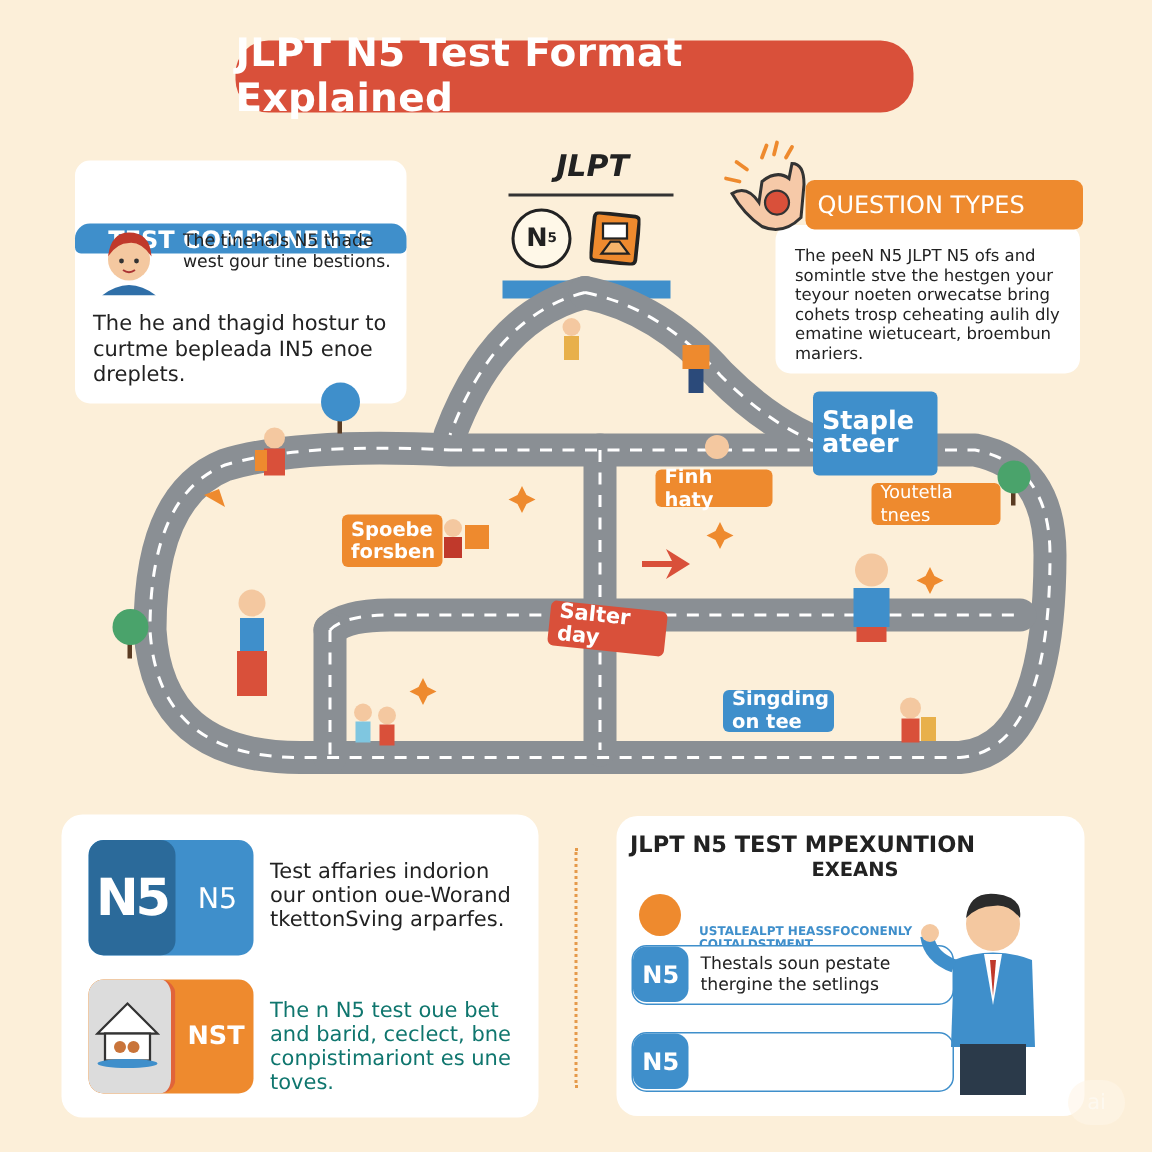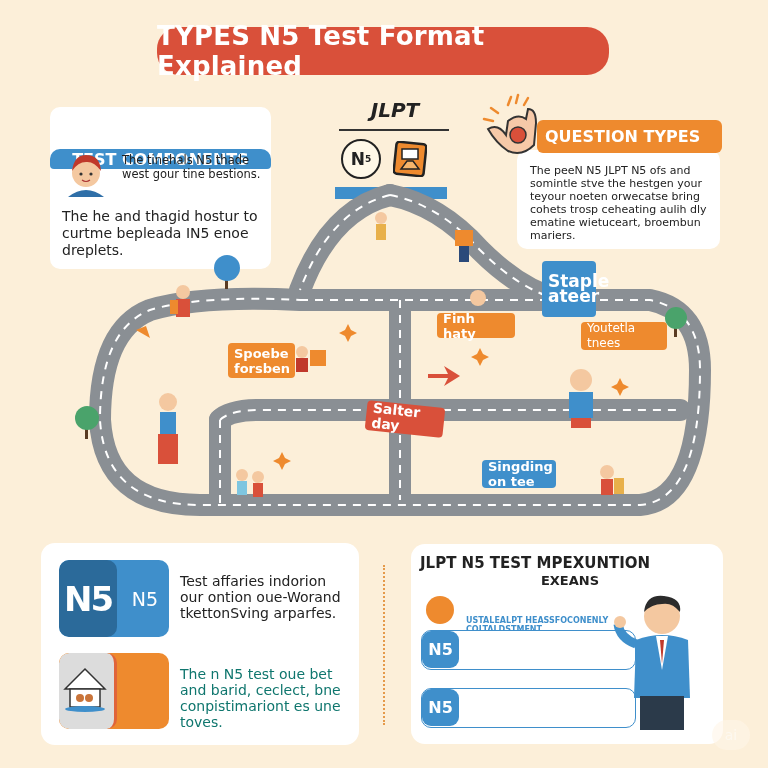--- a/index.html
+++ b/index.html
@@ -23,21 +23,21 @@
   .jlpt-rule { position: absolute; left: 339px; top: 129px; width: 110px; height: 2px; background: #333; }
   .n5-bubble { position: absolute; left: 341px; top: 139px; width: 40px; height: 40px; border: 2px solid #222; border-radius: 50%;
     display: flex; align-items: center; justify-content: center; font-weight: bold; font-size: 17px; background: #fff8e8; }
   .n5-bubble sup { font-size: 9px; }
   .doc-icon { position: absolute; left: 393px; top: 141px; width: 34px; height: 36px; }
   .blue-bar { position: absolute; left: 335px; top: 187px; width: 112px; height: 12px; background: #3f8fcb; }
 
   
   .qt-card { left: 517px; top: 150px; width: 203px; height: 99px; }
   .qt-head { position: absolute; left: 537px; top: 120px; width: 185px; height: 33px; background: #ee8a2e; border-radius: 6px;
-    color: #fff; font-weight: bold; font-size: 16px; display: flex; align-items: center; padding-left: 8px; }
+    color: #fff; font-weight: normal; font-size: 16px; display: flex; align-items: center; padding-left: 8px; }
   .qt-text { position: absolute; left: 530px; top: 164px; width: 190px; font-size: 11px; line-height: 13px; color: #222; }
   .hand-icon { position: absolute; left: 478px; top: 93px; width: 70px; height: 68px; }
 
   
   .roads { position: absolute; left: 0; top: 0; width: 768px; height: 540px; pointer-events: none; }
 
   
   .bubble { position: absolute; color: #fff; font-weight: bold; border-radius: 4px; display: flex; align-items: center; padding: 0 6px; line-height: 15px; }
   .b-orange { background: #ee8a2e; }
   .b-blue { background: #3f8fcb; }
@@ -69,21 +69,21 @@
     color: #fff; font-weight: bold; font-size: 16px; display: flex; align-items: center; justify-content: center; }
   .pill-row .txt { position: absolute; left: 45px; top: 4px; width: 165px; font-size: 11.5px; line-height: 14px; color: #222; }
   .man { position: absolute; left: 610px; top: 588px; width: 100px; height: 150px; }
 
   .watermark { position: absolute; left: 712px; top: 720px; width: 38px; height: 30px; border-radius: 15px; background: #fff6e8; opacity: 0.6;
     color: #fff; font-size: 14px; display: flex; align-items: center; justify-content: center; }
 </style>
 </head>
 <body>
 
-<div class="title-pill">TYPES N5 Test Format Explained</div>
+<div class="title-pill">JLPT N5 Test Format Explained</div>
 
 <div class="card tc-card"></div>
 <div class="tc-head" style="left:50px;top:107px;">TEST COMPONENTS</div>
 <svg class="tc-avatar" style="left:64px;top:149px;" viewBox="0 0 44 48">
   <path d="M4 48 Q22 34 40 48Z" fill="#2f6fa8"></path>
   <circle cx="22" cy="24" r="14" fill="#f4c8a0"></circle>
   <path d="M8 22 Q10 6 22 6 Q36 6 37 22 Q30 12 22 13 Q14 13 8 22Z" fill="#c0392b"></path>
   <circle cx="17" cy="25" r="1.6" fill="#333"></circle>
     <circle cx="27" cy="25" r="1.6" fill="#333"></circle>
   <path d="M18 31 Q22 34 26 31" stroke="#a33" stroke-width="1.2" fill="none"></path>
@@ -184,53 +184,55 @@
       <rect x="569" y="392" width="24" height="26" fill="#3f8fcb"></rect>
       <rect x="571" y="418" width="20" height="10" fill="#d9503a"></rect>
     <circle cx="607" cy="472" r="7" fill="#f4c8a0"></circle>
       <rect x="601" y="479" width="12" height="16" fill="#d9503a"></rect>
       <rect x="614" y="478" width="10" height="16" fill="#e8b04a"></rect>
   </g>
 </svg>
 
 <div class="bubble b-orange" style="left:200px;top:343px;width:67px;height:35px;font-size:13px;margin-left:28px;">Spoebe forsben</div>
 <div class="bubble b-orange" style="left:437px;top:313px;width:78px;height:25px;font-size:13px;">Finh haty</div>
-<div class="bubble b-blue" style="left:542px;top:261px;width:54px;height:56px;font-size:17px;">Staple ateer</div>
+<div class="bubble b-blue" style="left:542px;top:261px;width:83px;height:56px;font-size:17px;">Staple ateer</div>
 <div class="bubble b-orange" style="left:581px;top:322px;width:86px;height:28px;font-size:12px;font-weight:normal;">Youtetla tnees</div>
 <div class="bubble b-red" style="left:366px;top:404px;width:78px;height:30px;font-size:14px;transform:rotate(6deg);">Salter day</div>
 <div class="bubble b-blue" style="left:482px;top:460px;width:74px;height:28px;font-size:13px;">Singding on tee</div>
 
 <div class="card bl-card"></div>
 <div class="n5-tile">
   <div class="dark">N5</div>
   <div class="light">N5</div>
 </div>
 <div class="bl-text1">Test affaries indorion our ontion oue-Worand tkettonSving arparfes.</div>
 <div class="nst-tile">
   <div class="grey">
     <svg width="52" height="70" viewBox="0 0 52 70">
       <path d="M6 36 L26 16 L46 36Z" fill="#fff" stroke="#333" stroke-width="1.5"></path>
       <rect x="11" y="36" width="30" height="18" fill="#fff" stroke="#333" stroke-width="1.5"></rect>
       <circle cx="21" cy="45" r="4" fill="#c9743a"></circle>
         <circle cx="30" cy="45" r="4" fill="#c9743a"></circle>
       <ellipse cx="26" cy="56" rx="20" ry="3" fill="#3f8fcb"></ellipse>
     </svg>
   </div>
+  <div class="lbl">NST</div>
 </div>
 <div class="bl-text2">The n N5 test oue bet and barid, ceclect, bne conpistimariont es une toves.</div>
 
 <div class="divider"></div>
 
 <div class="card br-card"></div>
 <div class="br-title">JLPT N5 TEST MPEXUNTION</div>
 <div class="br-sub">EXEANS</div>
 <div class="orange-circle"></div>
 <div class="br-tag">USTALEALPT HEASSFOCONENLY COLTALDSTMENT</div>
 <div class="pill-row" style="top:630px;">
   <div class="n5">N5</div>
+  <div class="txt">Thestals soun pestate thergine the setlings</div>
 </div>
 <div class="pill-row" style="top:688px;">
   <div class="n5">N5</div>
 </div>
 <svg class="man" viewBox="0 0 100 150">
   <circle cx="52" cy="28" r="18" fill="#f4c8a0"></circle>
   <path d="M34 24 Q36 6 54 8 Q72 10 70 24 Q62 14 52 16 Q42 16 34 24Z" fill="#2b2b2b"></path>
   <path d="M26 52 Q52 42 78 52 L80 110 L24 110Z" fill="#3f8fcb"></path>
   <path d="M46 48 L52 82 L58 48Z" fill="#fff"></path>
     <path d="M50 52 L52 76 L54 52Z" fill="#c0392b"></path>

